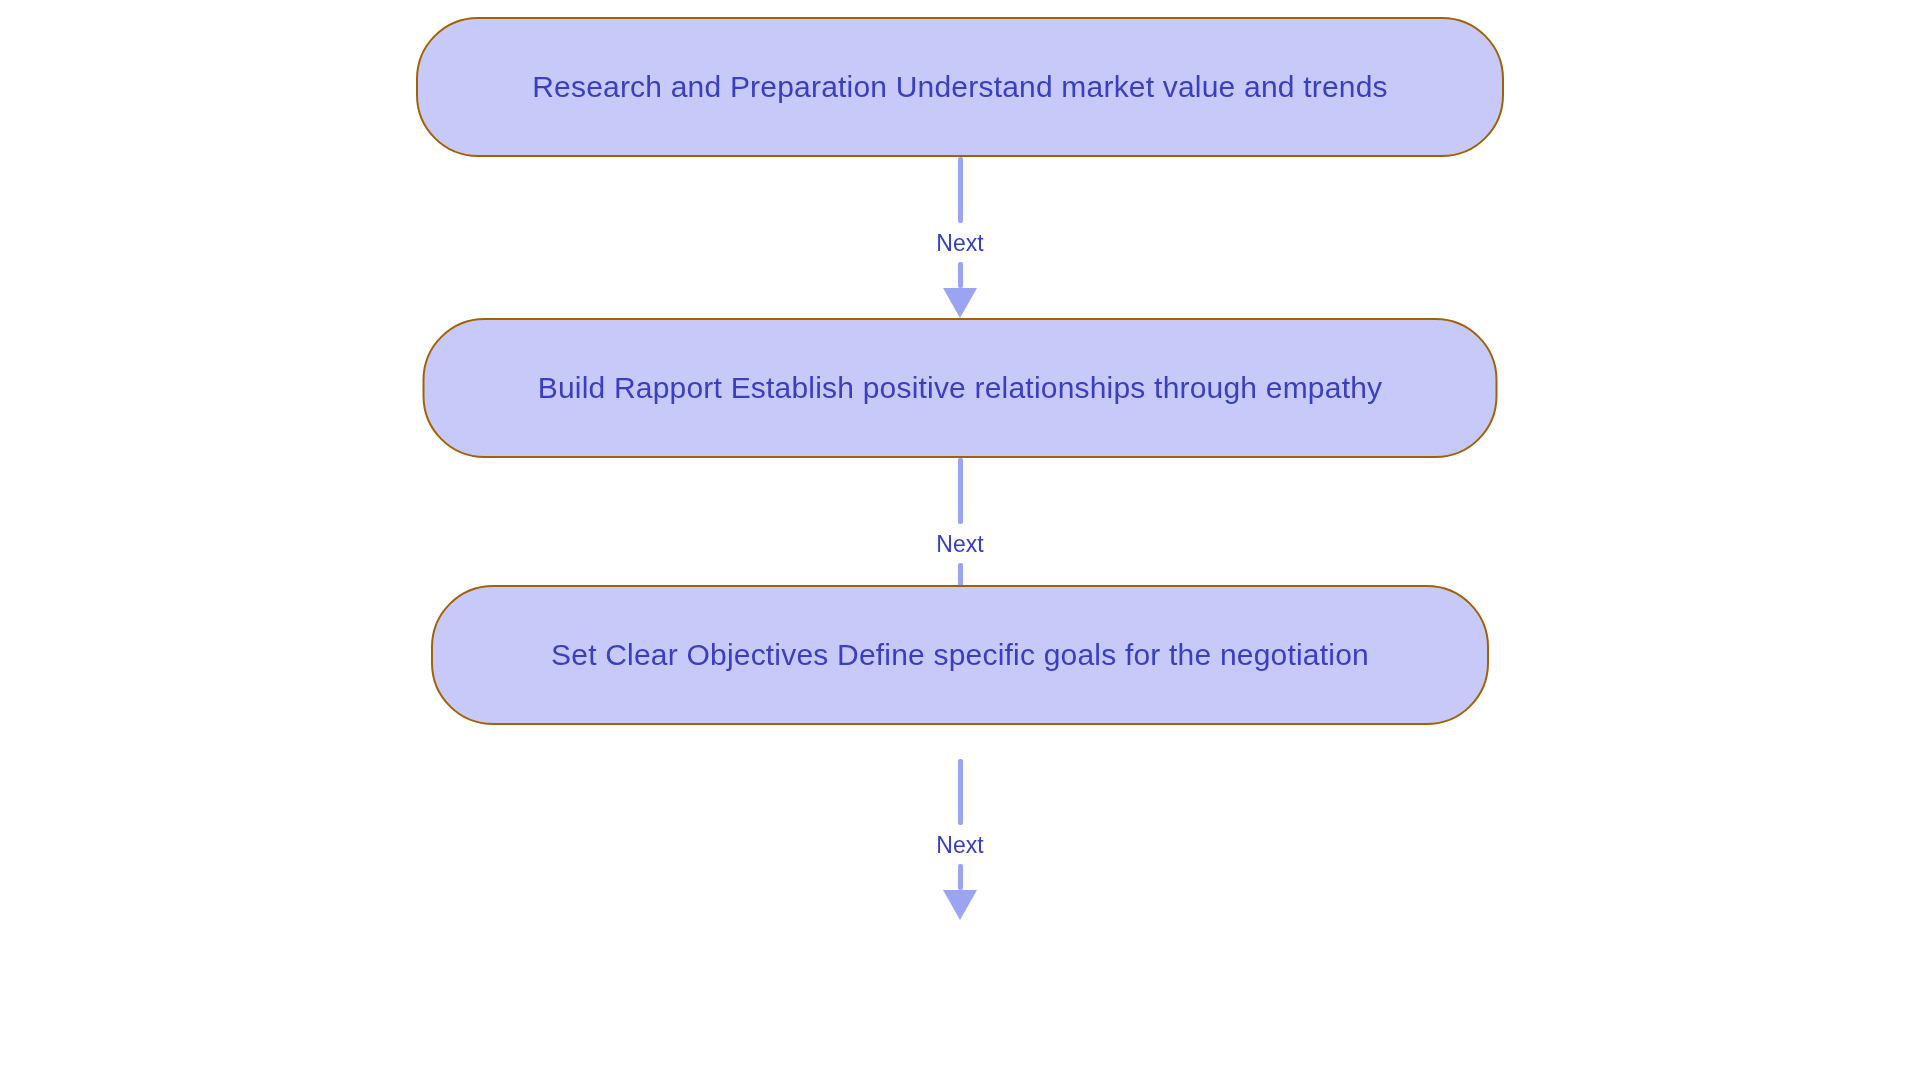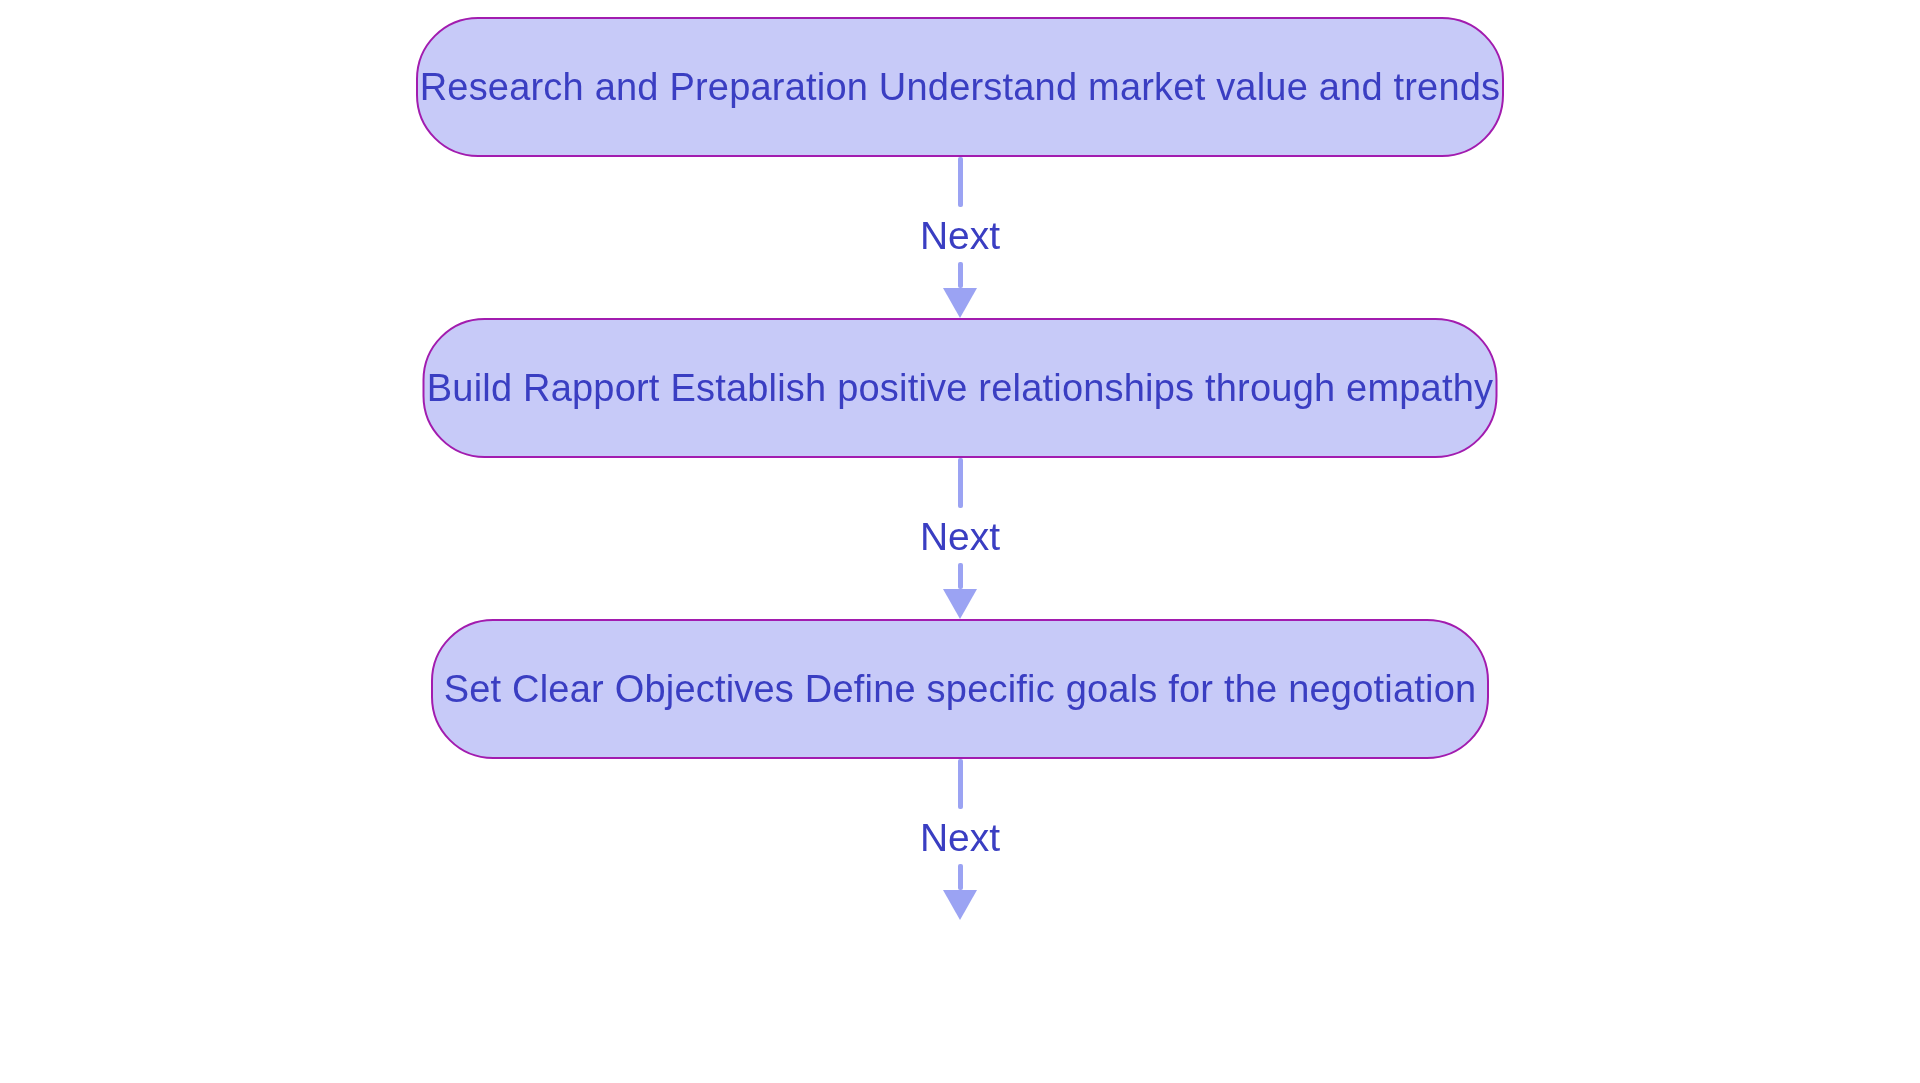--- a/index.html
+++ b/index.html
@@ -14,34 +14,34 @@
     background: #ffffff;
     overflow: hidden;
     font-family: "Liberation Sans", sans-serif;
   }
   .node {
     position: absolute;
     left: 50%;
     transform: translateX(-50%);
     height: 140px;
     background: #c7caf8;
-    border: 2px solid #a21caf;
+    border: 2px solid #a16207;
     border-radius: 62px;
     display: flex;
     align-items: center;
     justify-content: center;
     box-sizing: border-box;
     color: #3a3ec2;
-    font-size: 38px;
+    font-size: 30px;
     letter-spacing: 0.2px;
     white-space: nowrap;
   }
   .node-1 { top: 17px;  width: 1088px; }
   .node-2 { top: 318px; width: 1075px; text-align: center; }
-  .node-3 { top: 619px; width: 1058px; }
+  .node-3 { top: 585px; width: 1058px; }
   .node-4 { top: 920px; width: 1013px; }
 
   .connector {
     position: absolute;
     left: 50%;
     transform: translateX(-50%);
     width: 140px;
     display: flex;
     flex-direction: column;
     align-items: center;
@@ -52,21 +52,21 @@
 
   .edge-line {
     width: 5px;
     background: #9ba3f3;
     border-radius: 2px;
   }
   .seg-top { flex: 1 1 auto; }
   .seg-bottom { height: 26px; flex: 0 0 auto; }
   .edge-label {
     color: #3a3ec2;
-    font-size: 39px;
+    font-size: 23px;
     line-height: 1;
     padding: 9px 0 7px 0;
     flex: 0 0 auto;
   }
   .arrowhead {
     width: 0;
     height: 0;
     border-left: 17px solid transparent;
     border-right: 17px solid transparent;
     border-top: 30px solid #9ba3f3;

